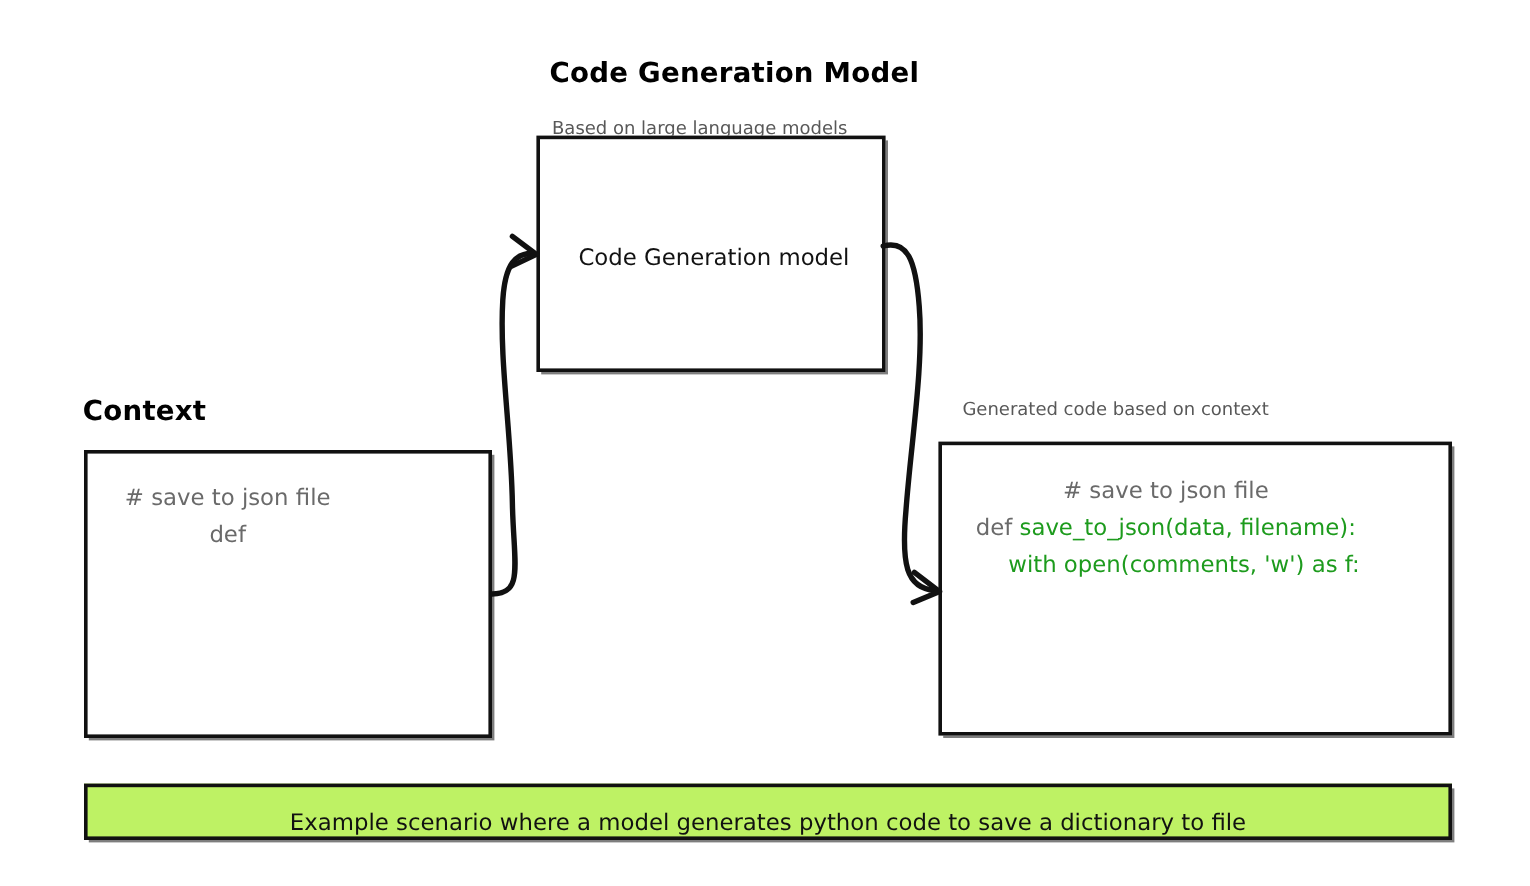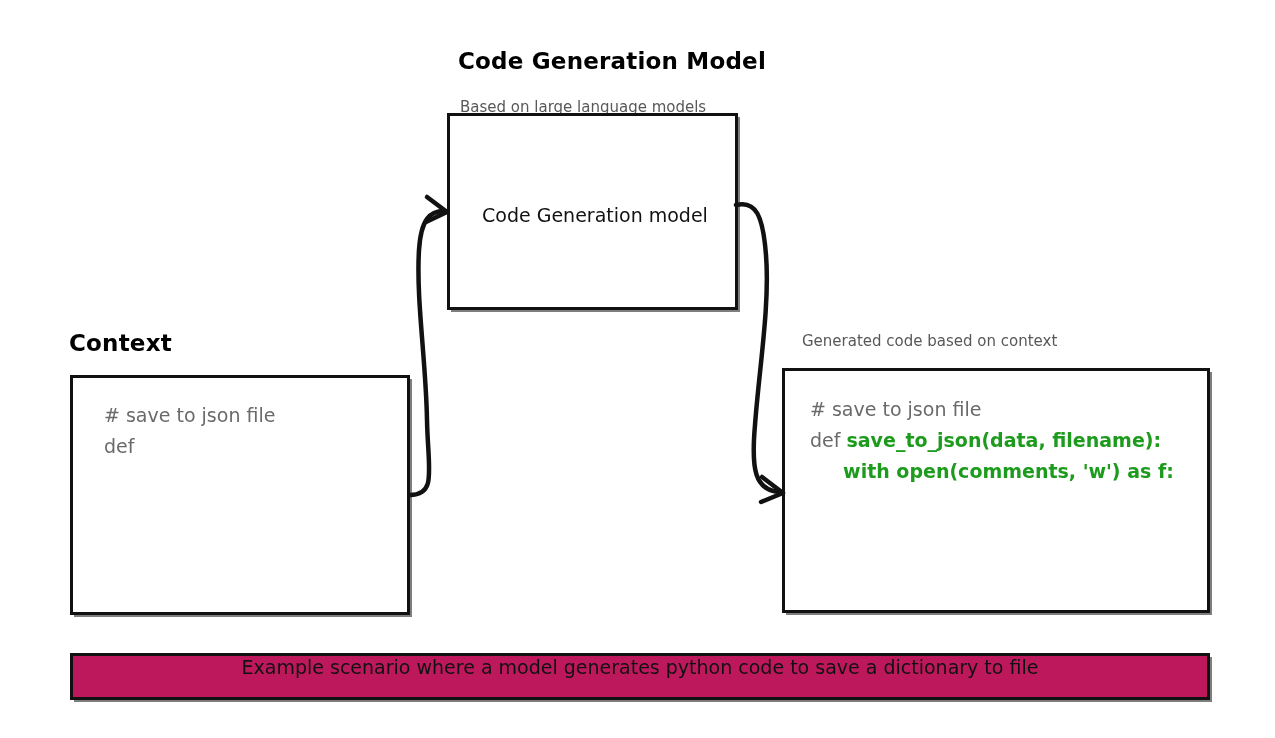--- a/index.html
+++ b/index.html
@@ -55,52 +55,53 @@
     white-space: nowrap;
   }
 
   
   .code {
     position: absolute;
     font-family: "DejaVu Sans", sans-serif;
     font-size: 19px;
     line-height: 31px;
     white-space: pre;
+    text-align: center;
   }
   .code .ctx {
     color: #6a6a6a;
   }
   .code .gen {
     color: #1d9b1d;
-    font-weight: bold;
+    font-weight: normal;
   }
 
   
   #arrows {
     position: absolute;
     left: 0;
     top: 0;
     width: 1275px;
     height: 738px;
     pointer-events: none;
   }
 
   
   .banner {
     position: absolute;
     left: 70px;
     top: 653px;
     width: 1140px;
     height: 47px;
-    background: #be185d;
+    background: #bef264;
     border: 3px solid #111111;
     box-sizing: border-box;
     box-shadow: 3px 3px 0 -1px rgba(20,20,20,0.55);
     display: flex;
-    align-items: flex-start;
+    align-items: flex-end;
     justify-content: center;
   }
   .banner-text {
     font-family: "DejaVu Sans", sans-serif;
     font-size: 19px;
     color: #111111;
     white-space: nowrap;
   }
 </style>
 </head>

